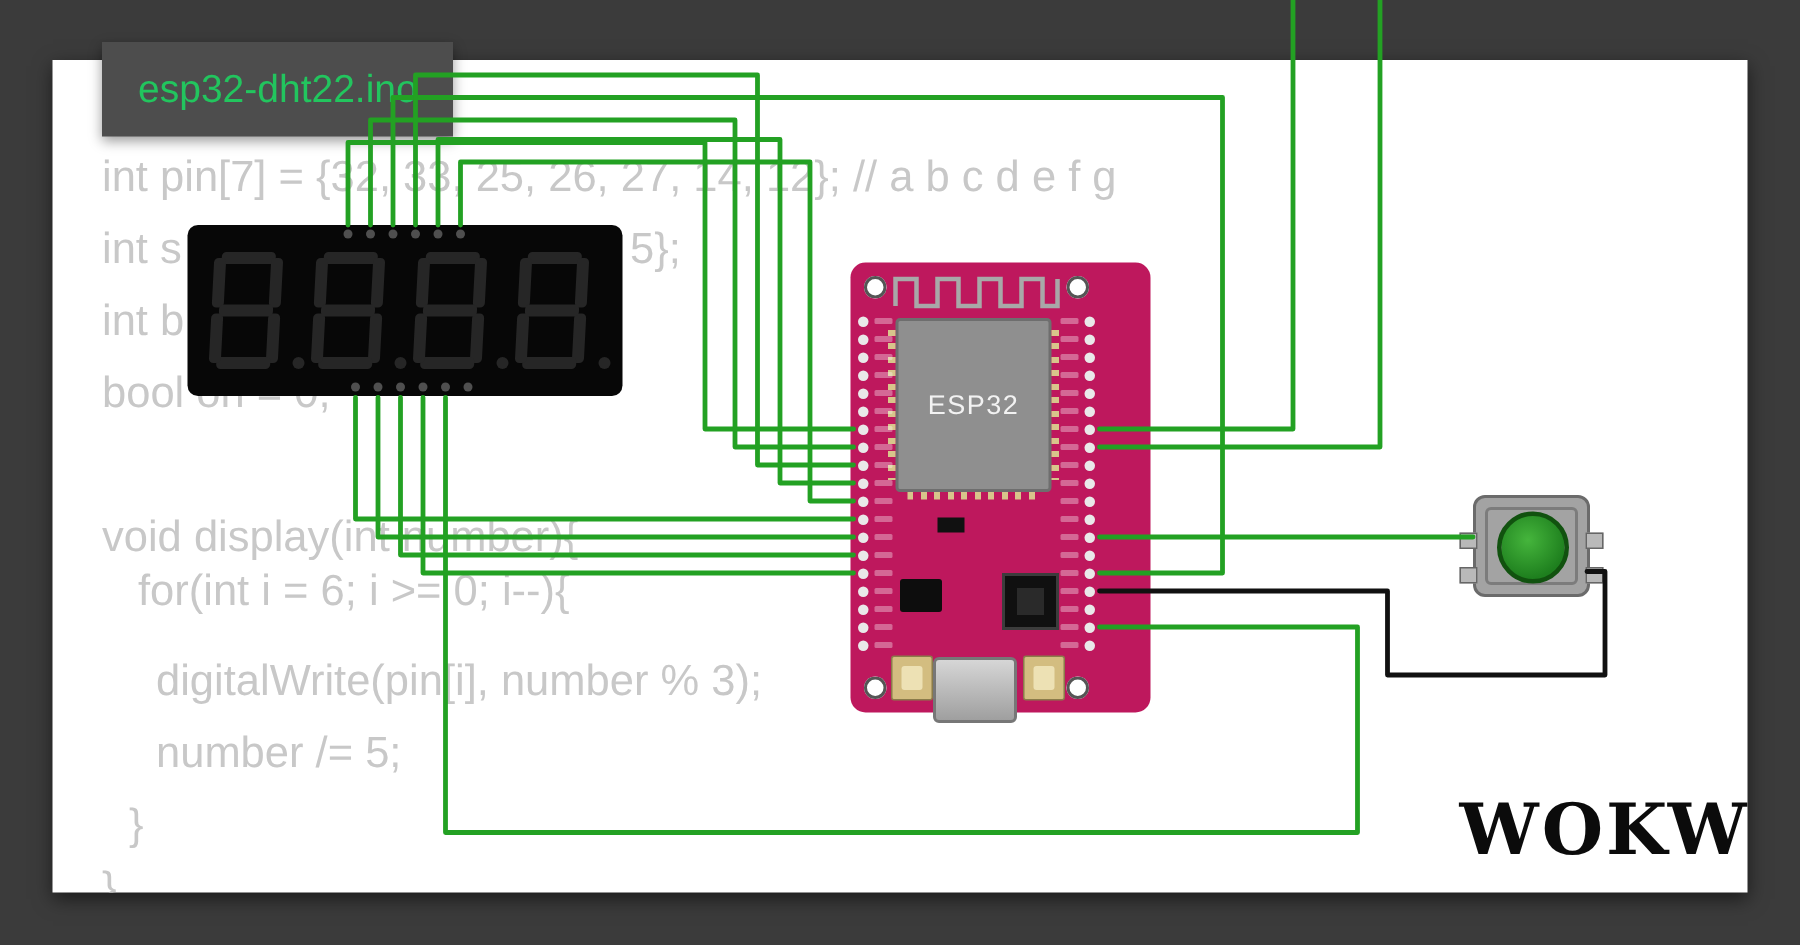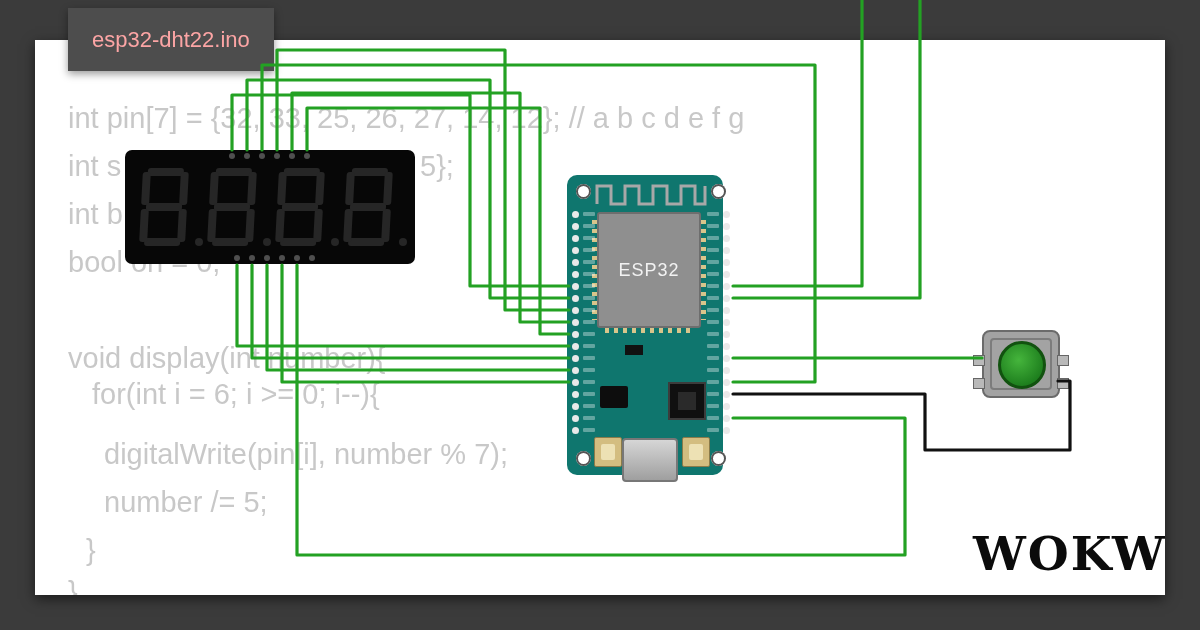--- a/index.html
+++ b/index.html
@@ -1,34 +1,34 @@
 <!DOCTYPE html>
 <html><head>
 <meta charset="utf-8">
 <style>
   html,body{margin:0;padding:0;background:#222;}
   .stage{position:relative;width:1200px;height:630px;background:#3b3b3b;overflow:hidden;
          font-family:"Liberation Sans",sans-serif;}
   .canvas{position:absolute;left:35px;top:40px;width:1130px;height:555px;background:#ffffff;
           box-shadow:0 4px 12px rgba(0,0,0,.55);overflow:hidden;z-index:1;}
-  .titlebar{position:absolute;left:68px;top:8px;height:63px;background:#4d4d4d;color:#fca5a5;
-            font-size:22px;line-height:63px;padding:0 24px;box-shadow:0 3px 8px rgba(0,0,0,.4);z-index:20;}
+  .titlebar{position:absolute;left:68px;top:28px;height:63px;background:#4d4d4d;color:#22c55e;
+            font-size:26px;line-height:63px;padding:0 24px;box-shadow:0 3px 8px rgba(0,0,0,.4);z-index:20;}
   .wire-layer{position:absolute;left:0;top:0;width:1200px;height:630px;z-index:50;pointer-events:none;}
   .code-line{position:absolute;font-size:29px;color:#c8c8c8;white-space:pre;z-index:2;}
 
   
   .sevenseg{position:absolute;left:90px;top:110px;width:290px;height:114px;background:#070707;
             border-radius:7px;z-index:10;}
   .digit{position:absolute;width:46px;height:78px;transform:skewX(-3deg);}
   .seg{position:absolute;background:#262626;border-radius:3px;}
   .segdot{position:absolute;width:8px;height:8px;border-radius:50%;background:#262626;}
   .disp-pin{position:absolute;width:6px;height:6px;border-radius:50%;background:#4f4f4f;}
 
   
-  .esp32{position:absolute;left:532px;top:135px;width:156px;height:300px;background:#0f766e;
+  .esp32{position:absolute;left:532px;top:135px;width:200px;height:300px;background:#be185d;
          border-radius:10px;z-index:10;}
   .hole{position:absolute;width:15px;height:15px;border-radius:50%;background:#fff;
         box-shadow:inset 0 0 0 2px #555;}
   .hole-tl{left:9px;top:9px}.hole-tr{left:144px;top:9px}
   .hole-bl{left:9px;top:276px}.hole-br{left:144px;top:276px}
   .antenna{position:absolute;left:28px;top:5px;width:112px;height:26px;}
   .module{position:absolute;left:30px;top:37px;width:100px;height:112px;background:#8f8f8f;
           border:2px solid #6e6e6e;border-radius:3px;}
   .module-label{position:absolute;left:0;width:100%;top:46px;text-align:center;color:#f2f2f2;
                 font-size:18px;letter-spacing:1px;}
@@ -70,21 +70,21 @@
 
   <div class="canvas">
     <div id="code-layer">
         <div class="code-line" style="left: 33px; top: 62px;">int pin[7] = {32, 33, 25, 26, 27, 14, 12}; // a b c d e f g</div>
         <div class="code-line" style="left: 33px; top: 110px;">int s</div>
         <div class="code-line" style="left: 385px; top: 110px;">5};</div>
         <div class="code-line" style="left: 33px; top: 158px;">int b</div>
         <div class="code-line" style="left: 33px; top: 206px;">bool on = 0;</div>
         <div class="code-line" style="left: 33px; top: 302px;">void display(int number){</div>
         <div class="code-line" style="left: 57px; top: 338px;">for(int i = 6; i &gt;= 0; i--){</div>
-        <div class="code-line" style="left: 69px; top: 398px;">digitalWrite(pin[i], number % 7);</div>
+        <div class="code-line" style="left: 69px; top: 398px;">digitalWrite(pin[i], number % 3);</div>
         <div class="code-line" style="left: 69px; top: 446px;">number /= 5;</div>
         <div class="code-line" style="left: 51px; top: 494px;">}</div>
         <div class="code-line" style="left: 33px; top: 536px;">}</div>
       </div>
 
     <div id="sevenseg" class="sevenseg">
         <div class="digit" style="left: 16px; top: 18px;">
           <div class="seg" style="left: 5px; top: 0px; width: 36px; height: 8px;"></div>
           <div class="seg" style="left: 38px; top: 4px; width: 8px; height: 33px;"></div>
           <div class="seg" style="left: 38px; top: 41px; width: 8px; height: 33px;"></div>

